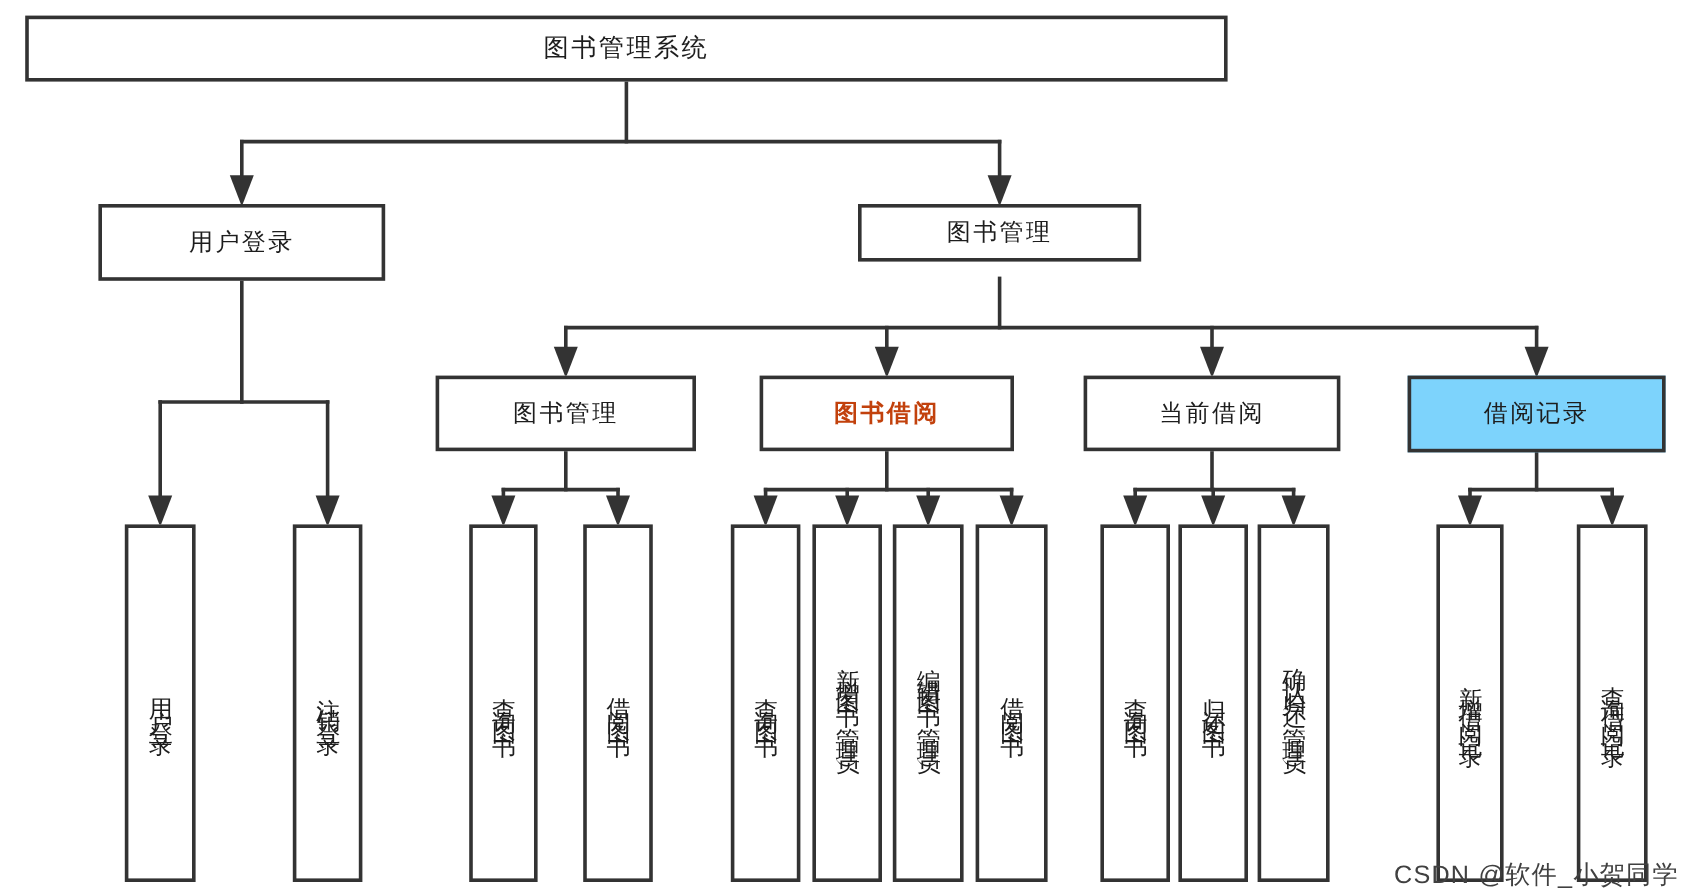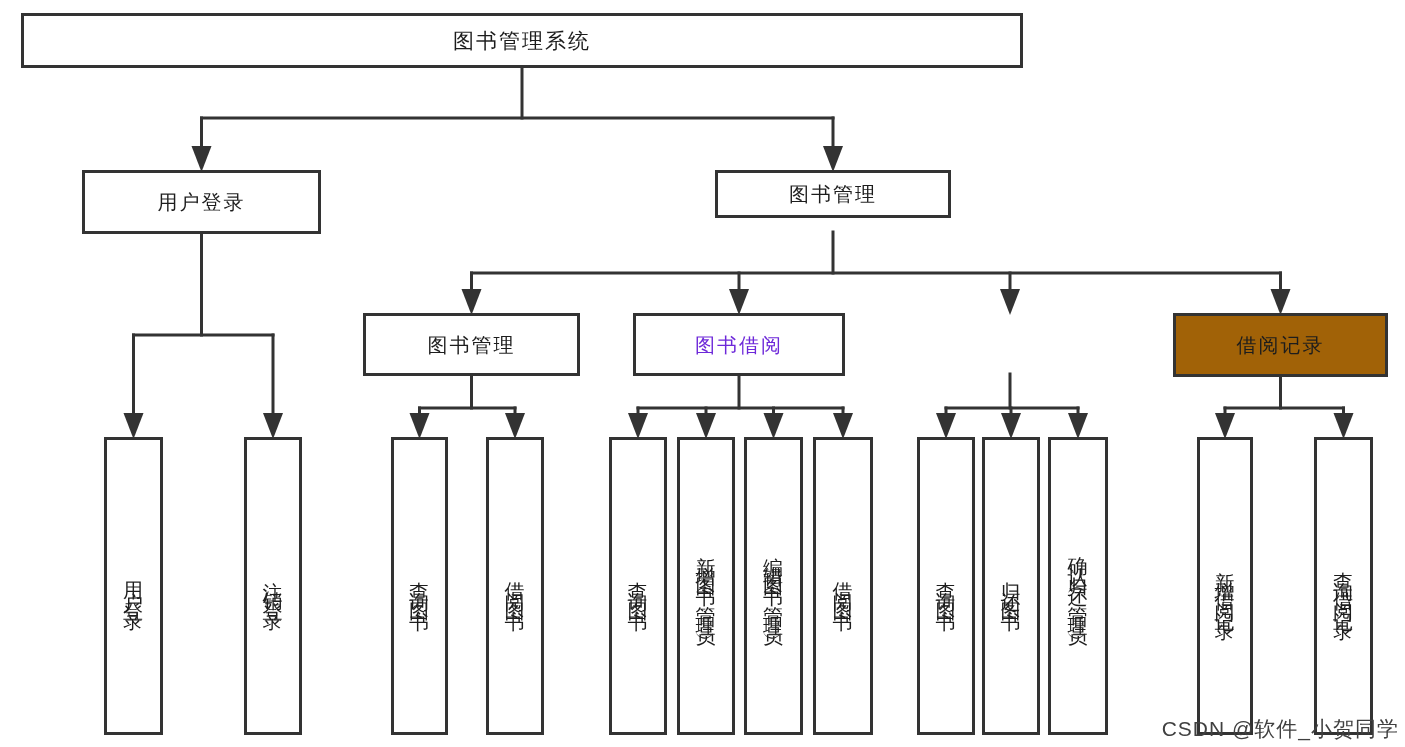--- a/index.html
+++ b/index.html
@@ -89,23 +89,26 @@
     <div class="node h" style="left: 82px; top: 170px; width: 239px; height: 64px; border-color: rgb(51, 51, 51); background: rgb(255, 255, 255);">
       <span class="lbl" style="color: rgb(29, 29, 29);">用户登录</span>
     </div>
     <div class="node h" style="left: 715px; top: 170px; width: 236px; height: 48px; border-color: rgb(51, 51, 51); background: rgb(255, 255, 255);">
       <span class="lbl" style="color: rgb(29, 29, 29);">图书管理</span>
     </div>
     <div class="node h" style="left: 363px; top: 313px; width: 217px; height: 63px; border-color: rgb(51, 51, 51); background: rgb(255, 255, 255);">
       <span class="lbl" style="color: rgb(29, 29, 29);">图书管理</span>
     </div>
     <div class="node h" style="left: 633px; top: 313px; width: 212px; height: 63px; border-color: rgb(51, 51, 51); background: rgb(255, 255, 255);">
-      <span class="lbl" style="color: #6d28d9;">图书借阅</span>
+      <span class="lbl" style="color: #c2410c; font-weight: bold;">图书借阅</span>
     </div>
-    <div class="node h" style="left: 1173px; top: 313px; width: 215px; height: 64px; border-color: rgb(51, 51, 51); background: #a16207;">
+    <div class="node h" style="left: 903px; top: 313px; width: 214px; height: 63px; border-color: rgb(51, 51, 51); background: rgb(255, 255, 255);">
+      <span class="lbl" style="color: rgb(29, 29, 29);">当前借阅</span>
+    </div>
+    <div class="node h" style="left: 1173px; top: 313px; width: 215px; height: 64px; border-color: rgb(51, 51, 51); background: #7dd3fc;">
       <span class="lbl" style="color: rgb(29, 29, 29);">借阅记录</span>
     </div>
     <div class="node v" style="left: 104px; top: 437px; width: 59px; height: 298px; border-color: rgb(51, 51, 51); background: rgb(255, 255, 255);">
       <span class="lbl" style="color: rgb(29, 29, 29);">用户登录</span>
     </div>
     <div class="node v" style="left: 244px; top: 437px; width: 58px; height: 298px; border-color: rgb(51, 51, 51); background: rgb(255, 255, 255);">
       <span class="lbl" style="color: rgb(29, 29, 29);">注销登录</span>
     </div>
     <div class="node v" style="left: 391px; top: 437px; width: 57px; height: 298px; border-color: rgb(51, 51, 51); background: rgb(255, 255, 255);">
       <span class="lbl" style="color: rgb(29, 29, 29);">查询图书</span>

